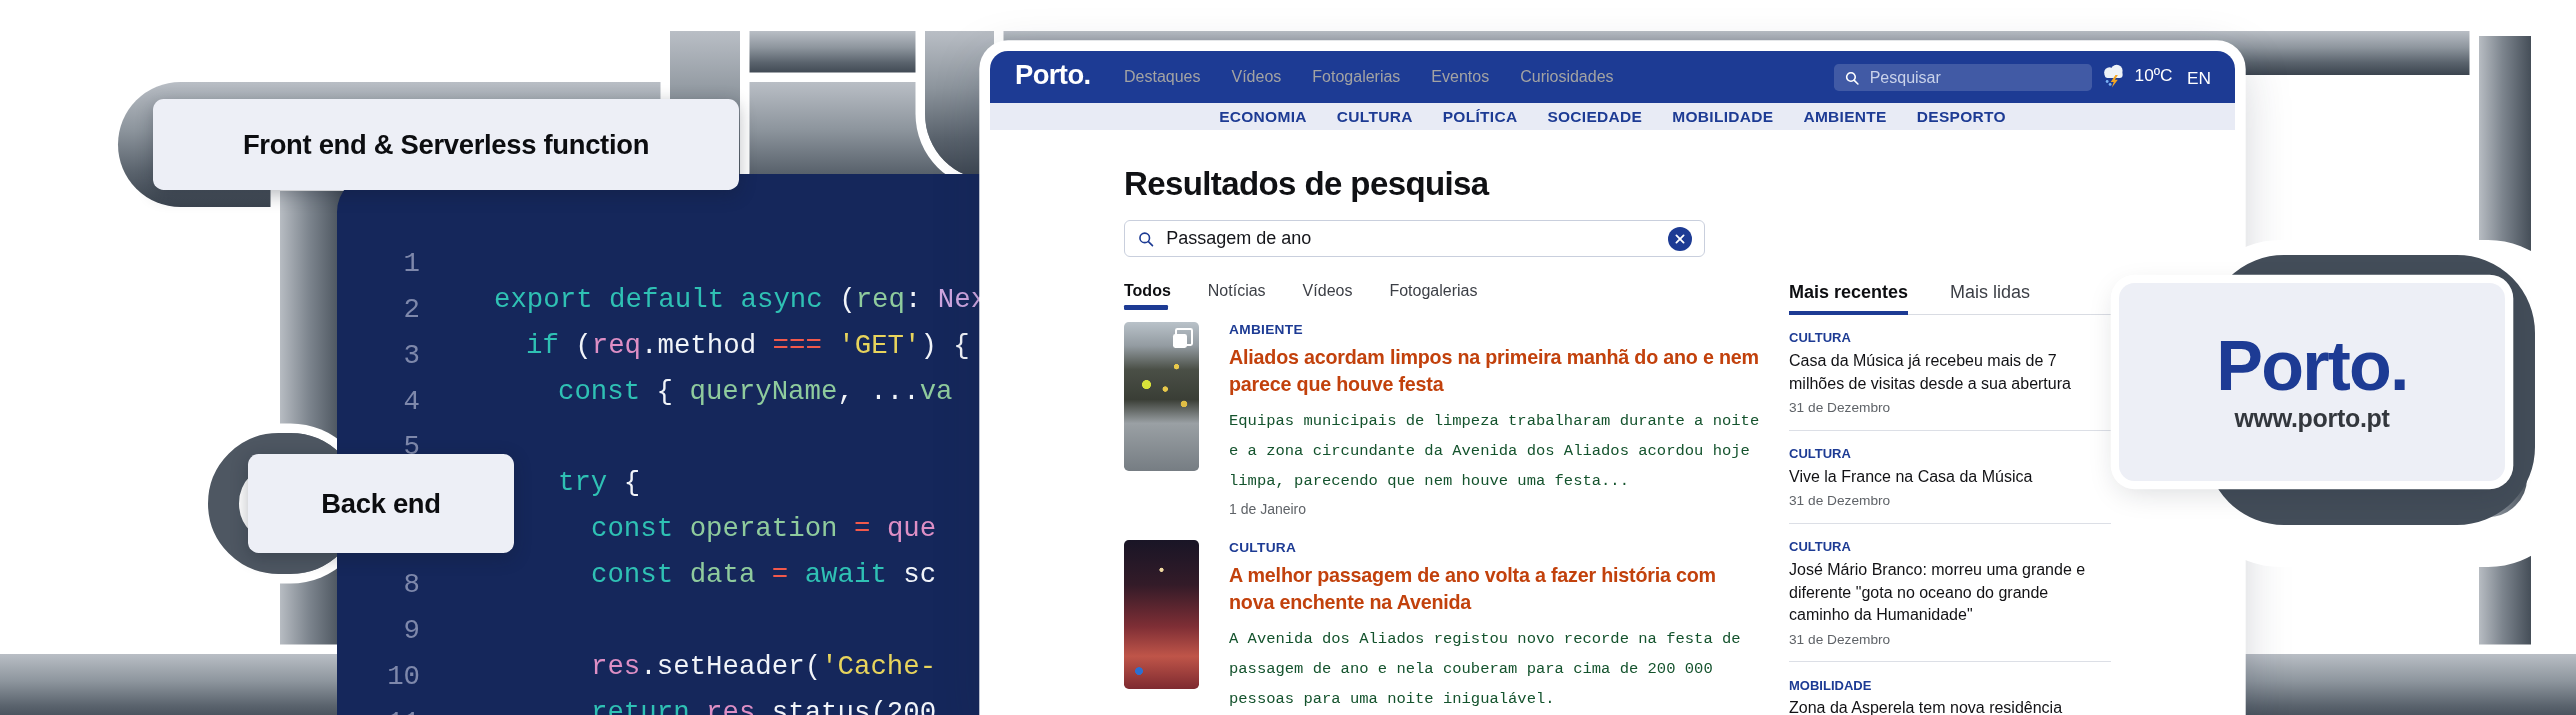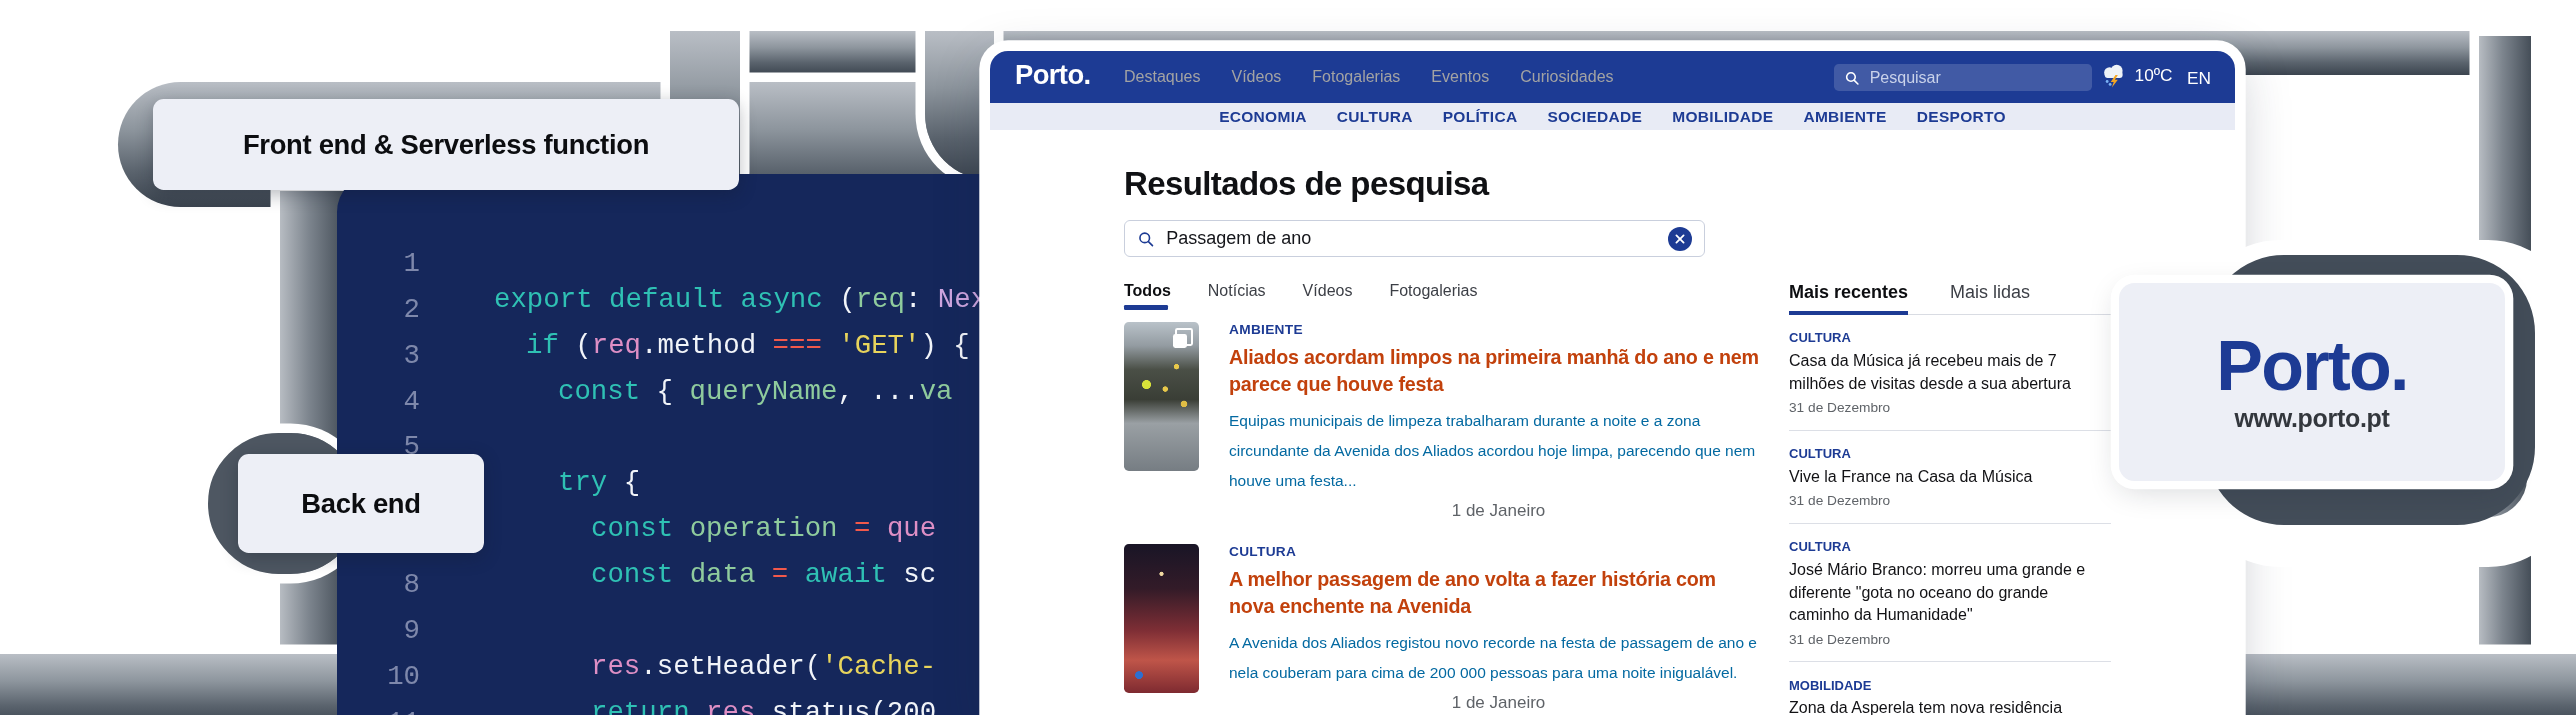--- a/index.html
+++ b/index.html
@@ -78,22 +78,22 @@
       linear-gradient(180deg,#191526 0%,#331b28 30%,#7e2e35 58%,#bf5549 78%,#7e2a30 100%);}
   .a-thumb-2{background:
       radial-gradient(circle at 60% 30%,#e3a34e 0 4.8px,transparent 5.4px),
       radial-gradient(circle at 30% 55%,#caa0e8 0 3px,transparent 3.6px),
       linear-gradient(180deg,#0d1022 0%,#23243e 42%,#4f486a 70%,#2e2b44 100%);}
   .gallery-icon{position:absolute;right:6px;top:6px;width:20px;height:20px;}
   .gallery-icon .gb{position:absolute;right:0;top:0;width:14.3px;height:14.3px;border:2.4px solid #fff;border-radius:2.4px;}
   .gallery-icon .gf{position:absolute;left:0;bottom:0;width:14.3px;height:14.3px;background:#fff;border-radius:2.4px;}
   .a-cat{color:#1d3b94;font-weight:bold;font-size:13.7px;letter-spacing:0.3px;margin-bottom:7.2px;}
   .a-title{color:#c2410c;font-weight:bold;font-size:19.7px;line-height:1.38;letter-spacing:-0.2px;max-width:537px;margin-bottom:7.2px;margin-top:6px;}
-  .a-excerpt{font-family:Liberation Sans, sans-serif;color:#0369a1;font-size:15.5px;line-height:1.95;max-width:561px;margin-bottom:4.8px;}
-  .a-date{color:#5f6368;font-size:17px;text-align:center;}
+  .a-excerpt{font-family:Liberation Mono, monospace;color:#14532d;font-size:15.5px;line-height:1.95;max-width:561px;margin-bottom:4.8px;}
+  .a-date{color:#5f6368;font-size:14px;}
 
   .sidebar{position:absolute;left:799px;top:231px;width:322px;}
   .stabs{display:flex;gap:42px;border-bottom:1.8px solid #d9dce3;}
   .stab{font-size:18px;color:#3c3f46;padding-bottom:10.7px;cursor:pointer;position:relative;}
   .stab.active{font-weight:bold;color:#0d0e11;}
   .stab.active::after{content:"";position:absolute;left:0;bottom:-1.8px;width:100%;height:4.8px;background:#1d3b94;}
   .s-item{padding:15.5px 0 14.3px 0;border-bottom:1.2px solid #dcdfe6;cursor:pointer;}
   .s-item:last-child{border-bottom:none;}
   .s-cat{color:#1d3b94;font-weight:bold;font-size:13px;margin-bottom:4.8px;}
   .s-title{color:#121215;font-weight:normal;font-size:16px;line-height:1.42;margin-bottom:4.8px;}
@@ -163,21 +163,21 @@
       <span class="ln">10</span>
       <span class="code-text" style="padding-left:97px"><span class="tk-kw">return</span><span class="tk-pl"> </span><span class="tk-pk">res</span><span class="tk-pl">.status(200</span></span>
     </div>
     <div class="code-line" style="top:495px">
       <span class="ln">11</span>
       
     </div>
     </div>
 
   <div class="diagram-label" style="left:153px;top:99px;width:586px;height:91px;">Front end &amp; Serverless function</div>
-  <div class="diagram-label" style="left:238px;top:454px;width:246px;height:99px;">Back end</div>
+  <div class="diagram-label" style="left:248px;top:454px;width:266px;height:99px;">Back end</div>
 
   <div class="browser">
     <div class="b-header">
       <div class="b-logo">Porto.</div>
       <div class="hmenu" id="header-menu">
           <span class="hmenu-item">Destaques</span>
           <span class="hmenu-item">Vídeos</span>
           <span class="hmenu-item">Fotogalerias</span>
           <span class="hmenu-item">Eventos</span>
           <span class="hmenu-item">Curiosidades</span>

